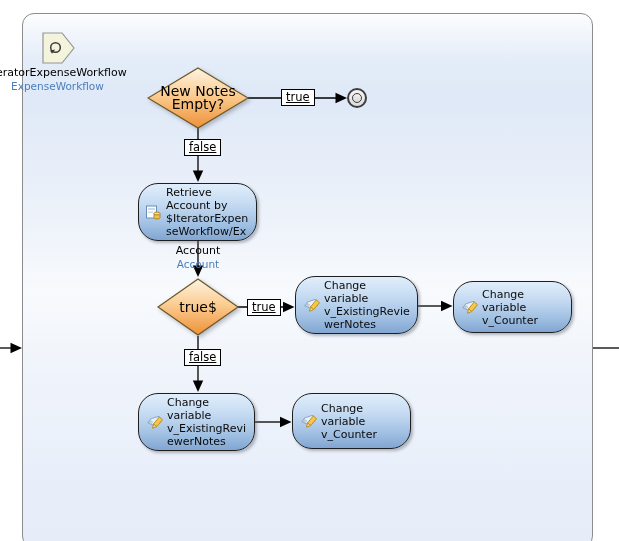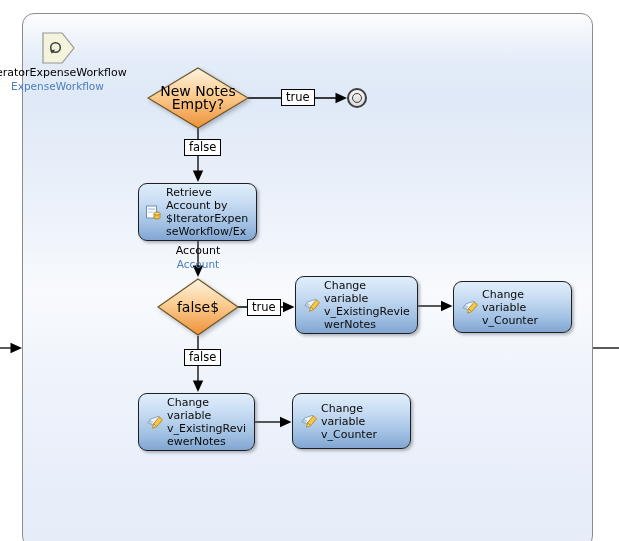--- a/index.html
+++ b/index.html
@@ -13,37 +13,37 @@
     border:1px solid var(--container-border,#8c8c8c);border-radius:12px;
     background:linear-gradient(180deg,#fcfdfe 0%, #e3ecf8 9%, var(--container-top,#dfe9f7) 16%,
       #edf2fa 38%, #f8fafd 52%, #eff4fb 68%, #e9effa 86%, var(--container-bottom,#e6ecf8) 100%);
   }
   svg.edges{position:absolute;left:0;top:0;pointer-events:none;}
   .edge-line{stroke:var(--edge,#000);stroke-width:1.3;fill:none;}
   .edge-head{fill:var(--edge,#000);stroke:none;}
 
   
   .task{
-    position:absolute;box-sizing:border-box;border:1px solid var(--task-border,#1f1f1f);border-radius:9px;
+    position:absolute;box-sizing:border-box;border:1px solid var(--task-border,#1f1f1f);border-radius:20px;
     background:linear-gradient(180deg,var(--task-top,#e0eefb) 0%,#c6dbf2 35%,#a3c2e4 70%,var(--task-bottom,#82a6d2) 100%);
     box-shadow:2px 2px 3px rgba(95,105,120,.45);
     display:flex;align-items:center;padding:2px 4px;
   }
   .task-icon{flex:0 0 auto;margin:0 4px 0 2px;line-height:0;}
   .task-label{
     font-size:11px;line-height:13px;color:#0a0a0a;overflow:hidden;
     overflow-wrap:break-word;word-wrap:break-word;max-height:100%;
   }
   
   .gw{position:absolute;filter:drop-shadow(2px 2px 2px rgba(95,105,120,.45));}
   .gw-label{position:absolute;text-align:center;font-size:14px;line-height:13px;color:#000;}
   
   .edge-label{
     position:absolute;background:var(--label-box-bg,#ffffff);border:1px solid #000;
-    font-size:11.5px;line-height:15px;padding:0 4px;color:#000;white-space:nowrap;
+    font-size:11.5px;line-height:15px;padding:0 4px;color:#000;white-space:nowrap;text-decoration:underline;
   }
   
   .start-shape{position:absolute;left:42px;top:32px;line-height:0;}
   .start-title{position:absolute;left:-55px;top:66px;width:225px;text-align:center;font-size:11px;color:#000;white-space:nowrap;}
   .start-link{position:absolute;left:-55px;top:80px;width:225px;text-align:center;font-size:10.5px;color:var(--link,#4a7ebc);white-space:nowrap;}
   
   .output-name{position:absolute;left:148px;top:244px;width:100px;text-align:center;font-size:11px;color:#000;}
   .output-link{position:absolute;left:148px;top:258px;width:100px;text-align:center;font-size:10.5px;color:var(--link,#4a7ebc);}
   
   .end-event{
@@ -136,21 +136,21 @@
     </span>
     <div class="task-label">Retrieve Account by $IteratorExpenseWorkflow/Ex</div>
   </div>
 
   <div class="output-name">Account</div>
   <div class="output-link">Account</div>
 
   <svg class="gw" style="left:157px;top:278px" width="82" height="58">
     <polygon points="41,1 81,29 41,57 1,29" fill="url(#gwGrad)" stroke="#6e5524" stroke-width="1.2"></polygon>
   </svg>
-  <div class="gw-label" style="left:160px;top:301px;width:76px">false$</div>
+  <div class="gw-label" style="left:160px;top:301px;width:76px">true$</div>
 
   <div class="edge-label" style="left:247px;top:299px">true</div>
 
   <div class="task" style="left:295px;top:276px;width:123px;height:58px">
     <span class="task-icon">
       <svg width="18" height="18" viewBox="0 0 18 18">
         <g transform="rotate(-18 9 9)">
           <path d="M3 8 L7 5 L14.5 5 Q15.5 5 15.5 6 L15.5 10.5 Q15.5 11.5 14.5 11.5 L7 11.5 Z" fill="#e9f2fb" stroke="#8ba6c2"></path>
           <circle cx="6.2" cy="8.2" r="1.1" fill="#fff" stroke="#8ba6c2" stroke-width="0.8"></circle>
         </g>

